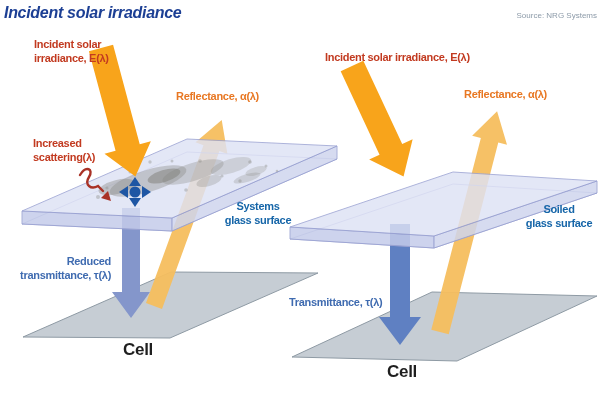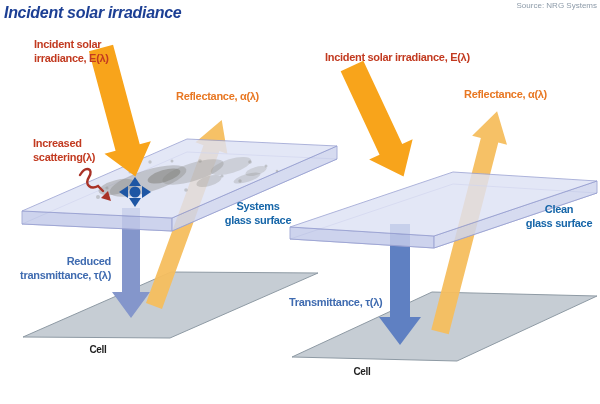--- a/index.html
+++ b/index.html
@@ -11,31 +11,31 @@
   .label{
     position:absolute;z-index:2;font-weight:700;font-size:11px;line-height:14px;
     letter-spacing:-0.3px;white-space:nowrap;
   }
   .label span{display:block;margin-left:32px;}
   .title{
     position:absolute;z-index:2;left:4px;top:4px;font-size:16px;font-weight:700;
     font-style:italic;letter-spacing:-0.3px;color:var(--title_navy,#1C3F94);
   }
   .source{
-    position:absolute;z-index:2;right:3px;top:1px;font-size:8px;font-weight:400;
+    position:absolute;z-index:2;right:3px;top:11px;font-size:8px;font-weight:400;
     letter-spacing:0;color:var(--source_gray,#8C9AA8);
   }
   .red{color:var(--label_red,#C23A20);}
   .orange{color:var(--label_orange,#E87722);}
   .blue-dark{color:var(--label_blue,#1565A8);}
   .blue-mid{color:var(--transmittance_blue,#3F6BB0);}
   .black{color:#1F1F1F;}
   .center{transform:translateX(-50%);text-align:center;}
   .rightalign{transform:translateX(-100%);text-align:right;}
-  .cell-label{font-size:10px;}
+  .cell-label{font-size:17px;margin-left:40px;}
 </style>
 </head>
 <body>
 
 <div id="stage">
 
   <svg id="diagram-svg" width="600" height="404" viewBox="0 0 600 404">
 
     <polygon points="23,337 170,338 318,273 171,272" fill="var(--cell_gray,#C6CDD4)" stroke="var(--cell_edge,#8E9AA4)" stroke-width="1"></polygon>
     <polygon points="292,357 457,361 597,296 432,292" fill="var(--cell_gray,#C6CDD4)" stroke="var(--cell_edge,#8E9AA4)" stroke-width="1"></polygon>
@@ -135,21 +135,21 @@
     <span>transmittance, τ(λ)</span>
   </div>
 
   <div class="label black center cell-label" style="left:98px;top:343px;">Cell</div>
 
   <div class="label red" style="left:325px;top:50px;">Incident solar irradiance, E(λ)</div>
 
   <div class="label orange" style="left:464px;top:87px;">Reflectance, α(λ)</div>
 
   <div class="label blue-dark center" style="left:543px;top:202px;">
-    <span>Clean</span>
+    <span>Soiled</span>
     <span>glass surface</span>
   </div>
 
   <div class="label blue-mid" style="left:289px;top:295px;">Transmittance, τ(λ)</div>
 
   <div class="label black center cell-label" style="left:362px;top:365px;">Cell</div>
 
 </div>
 
 </body></html>

